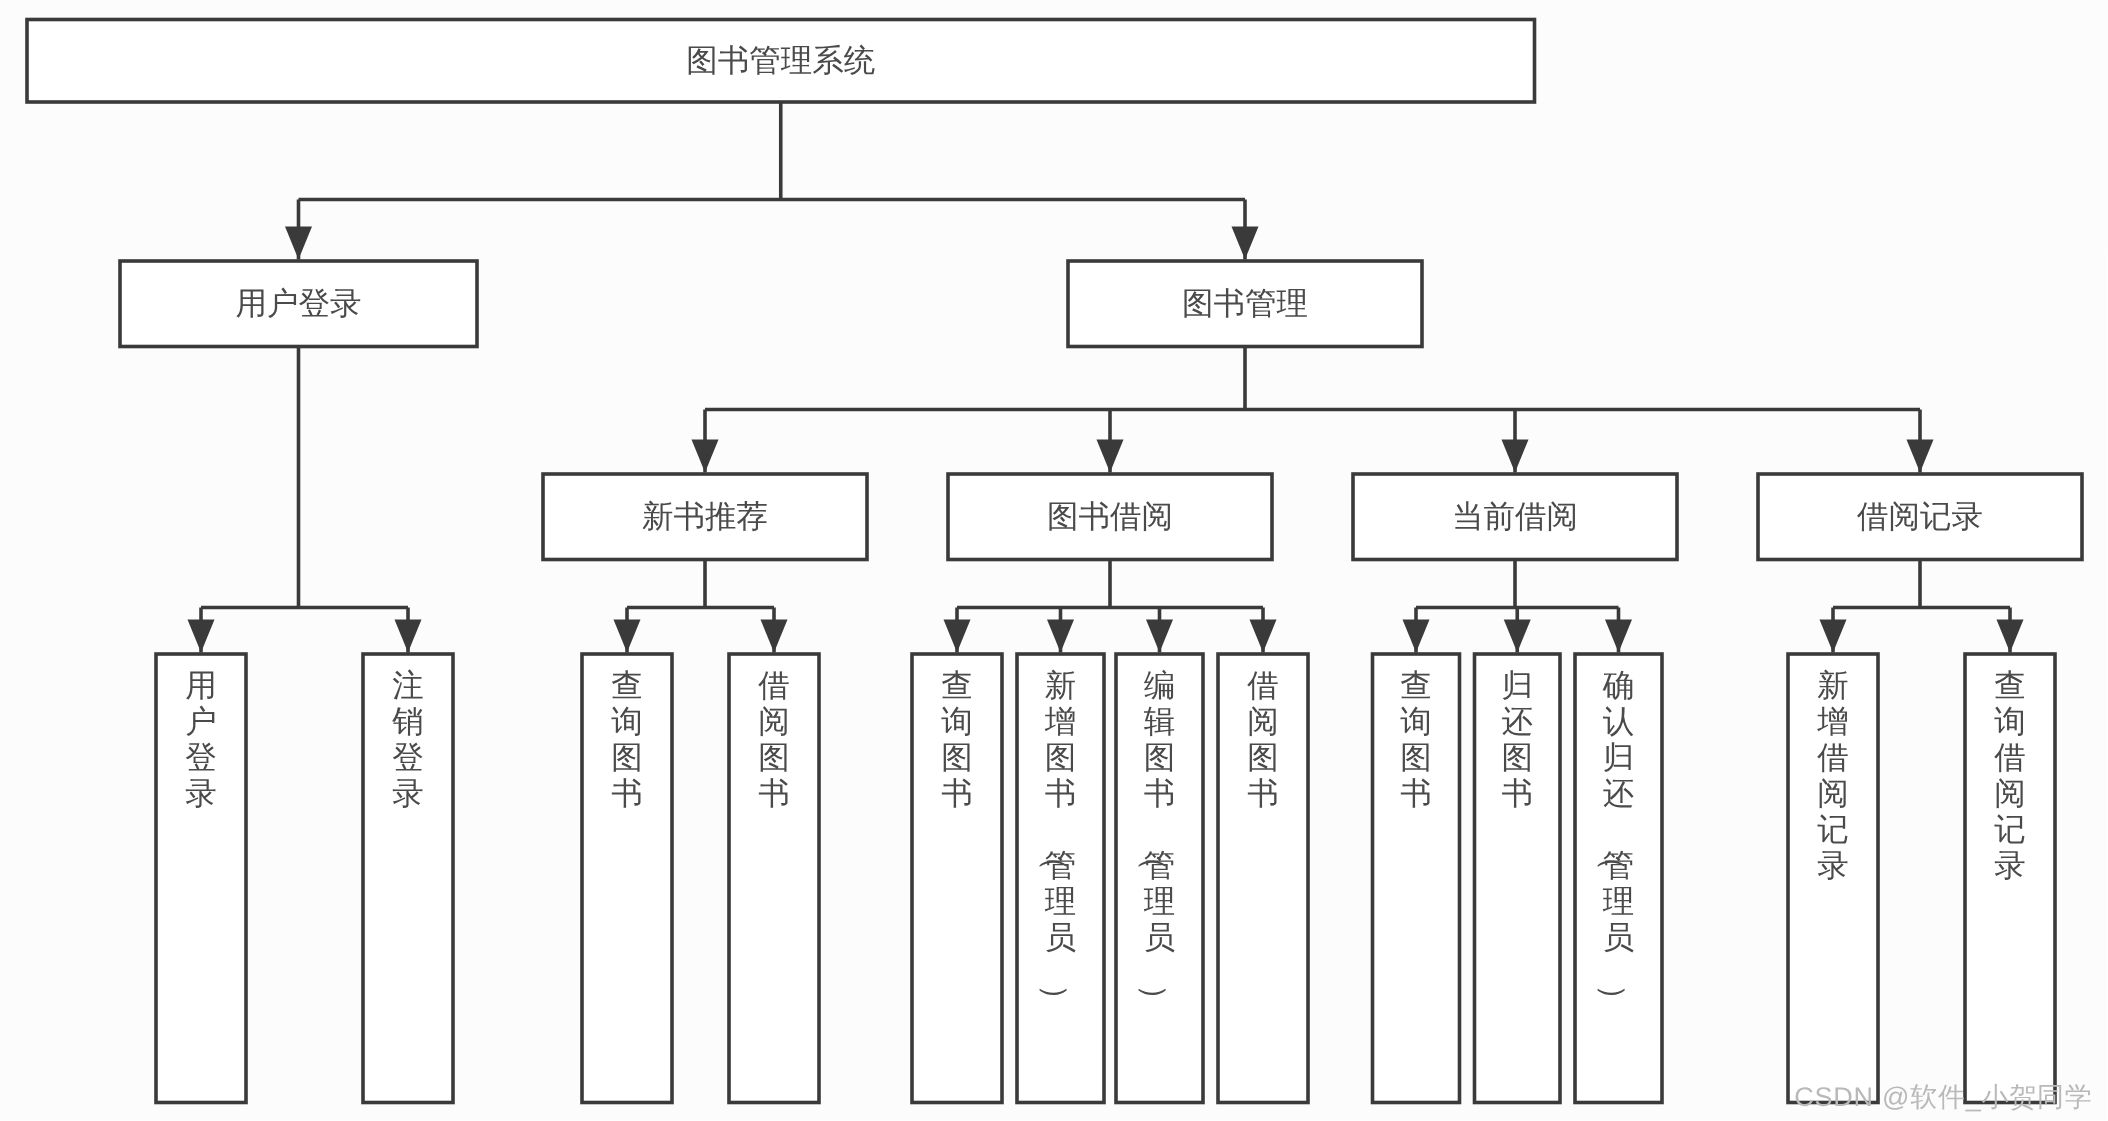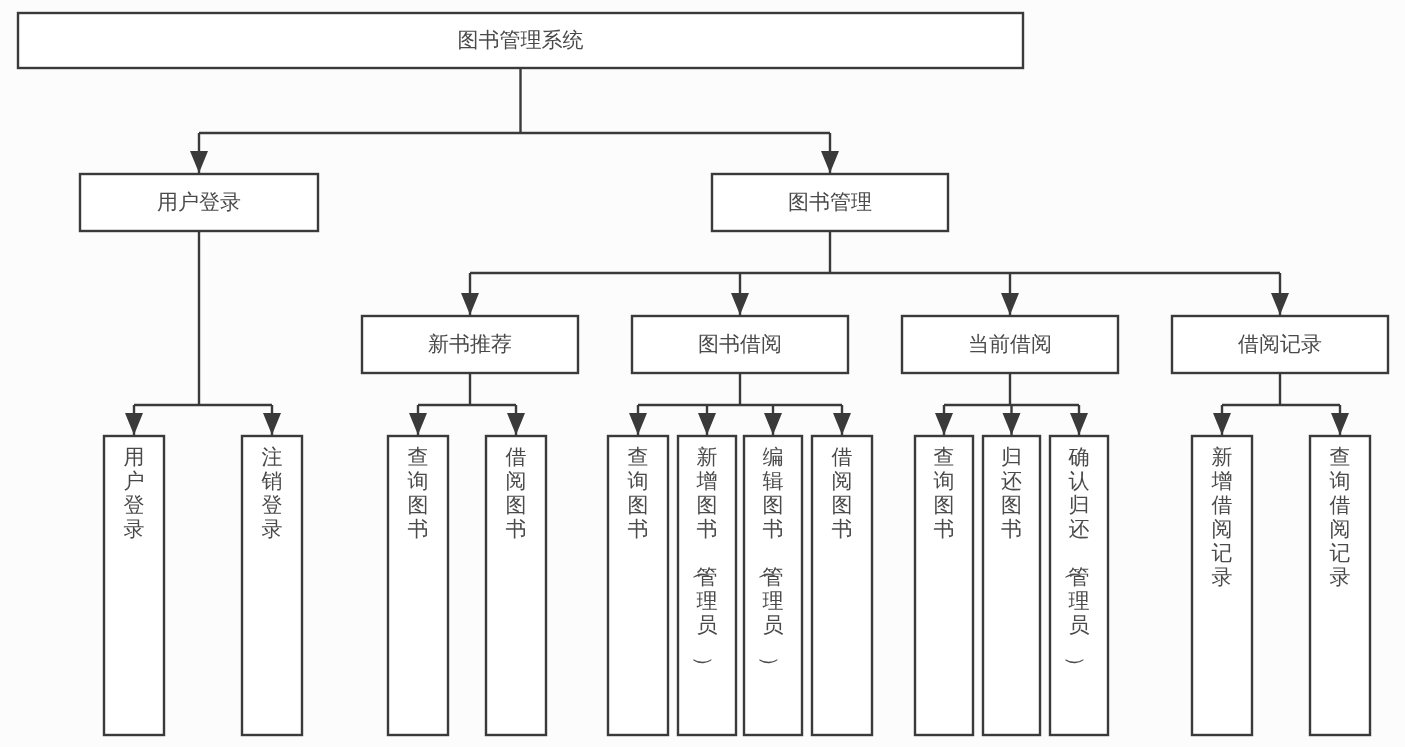--- a/index.html
+++ b/index.html
@@ -198,13 +198,14 @@
         <g>
           <rect x="1192" y="436" width="60" height="299" class="node-rect"></rect>
           <text x="1222" y="464" class="node-label-vert"><tspan x="1222" dy="0">新</tspan><tspan x="1222" dy="24">增</tspan><tspan x="1222" dy="24">借</tspan><tspan x="1222" dy="24">阅</tspan><tspan x="1222" dy="24">记</tspan><tspan x="1222" dy="24">录</tspan></text>
         </g>
         <g>
           <rect x="1310" y="436" width="60" height="299" class="node-rect"></rect>
           <text x="1340" y="464" class="node-label-vert"><tspan x="1340" dy="0">查</tspan><tspan x="1340" dy="24">询</tspan><tspan x="1340" dy="24">借</tspan><tspan x="1340" dy="24">阅</tspan><tspan x="1340" dy="24">记</tspan><tspan x="1340" dy="24">录</tspan></text>
         </g>
       </g>
   </svg>
+  <div class="watermark">CSDN @软件_小贺同学</div>
 </div>
 
 </body></html>

